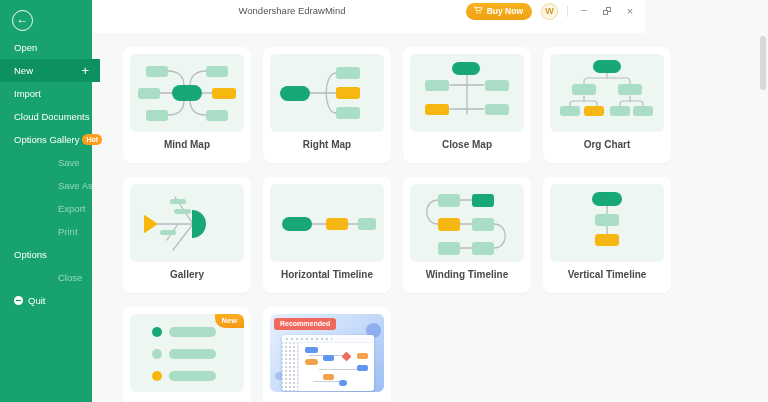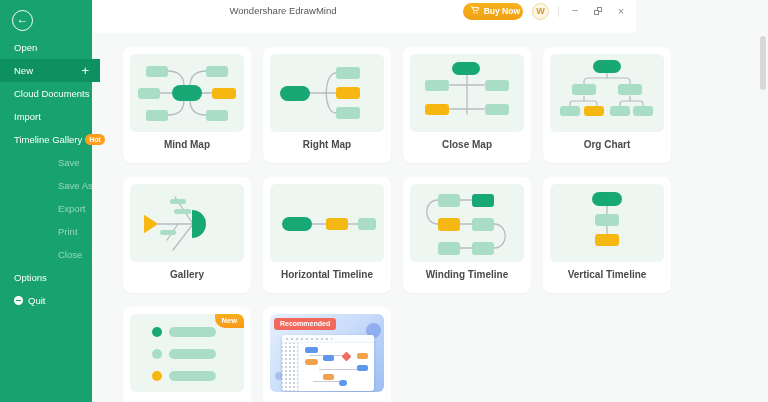--- a/index.html
+++ b/index.html
@@ -4,31 +4,31 @@
 <style>
   html,body{margin:0;padding:0;}
   body{
     width:768px;height:402px;position:relative;overflow:hidden;
     background:#f7f8f8;
     font-family:"Liberation Sans",sans-serif;
     -webkit-font-smoothing:antialiased;
   }
 
   
-  .topbar{position:absolute;left:0;top:0;width:636px;height:33px;background:#ffffff;}
+  .topbar{position:absolute;left:9px;top:0;width:636px;height:33px;background:#ffffff;}
   .page-title{
     position:absolute;left:0;right:70px;top:0;height:22px;line-height:22px;
     text-align:center;font-size:9.5px;color:#555;
   }
   .tb-right{
     position:absolute;right:8px;top:0;height:22px;
     display:flex;align-items:center;gap:9px;
   }
   .buy-btn{
-    height:17px;padding:0 3px 0 7px;border-radius:9px;
+    height:17px;padding:0 9px 0 7px;border-radius:9px;
     background:linear-gradient(#f7b31c,#f0a015);
     color:#fff;font-size:8.5px;font-weight:bold;
     display:flex;align-items:center;gap:4px;cursor:pointer;text-align:right;
   }
   .avatar{
     width:17px;height:17px;border-radius:50%;
     background:#fcf5e2;border:1px solid #eed9a5;box-sizing:border-box;
     color:#cf9a2e;font-size:9px;font-weight:bold;
     display:flex;align-items:center;justify-content:center;cursor:pointer;
   }
@@ -190,31 +190,31 @@
 <div class="sidebar">
   <div class="back-btn">
     <span>←</span>
   </div>
   <div class="side-menu">
     <div class="side-item"><span>Open</span></div>
     <div class="side-item selected">
       <span>New</span>
       <span class="plus-icon">+</span>
     </div>
+    <div class="side-item"><span>Import</span></div>
     <div class="side-item"><span>Cloud Documents</span></div>
-    <div class="side-item"><span>Import</span></div>
     <div class="side-item">
-      <span>Timeline Gallery</span><span class="hot-badge">Hot</span>
+      <span>Options Gallery</span><span class="hot-badge">Hot</span>
     </div>
     <div class="side-item dim"><span>Save</span></div>
     <div class="side-item dim"><span>Save As</span></div>
     <div class="side-item dim"><span>Export</span></div>
     <div class="side-item dim"><span>Print</span></div>
+    <div class="side-item"><span>Options</span></div>
     <div class="side-item dim"><span>Close</span></div>
-    <div class="side-item"><span>Options</span></div>
     <div class="side-item">
       <span class="quit-icon"></span><span>Quit</span>
     </div>
   </div>
 </div>
 
 <div class="content">
   <div class="grid">
 
     <div class="card">

